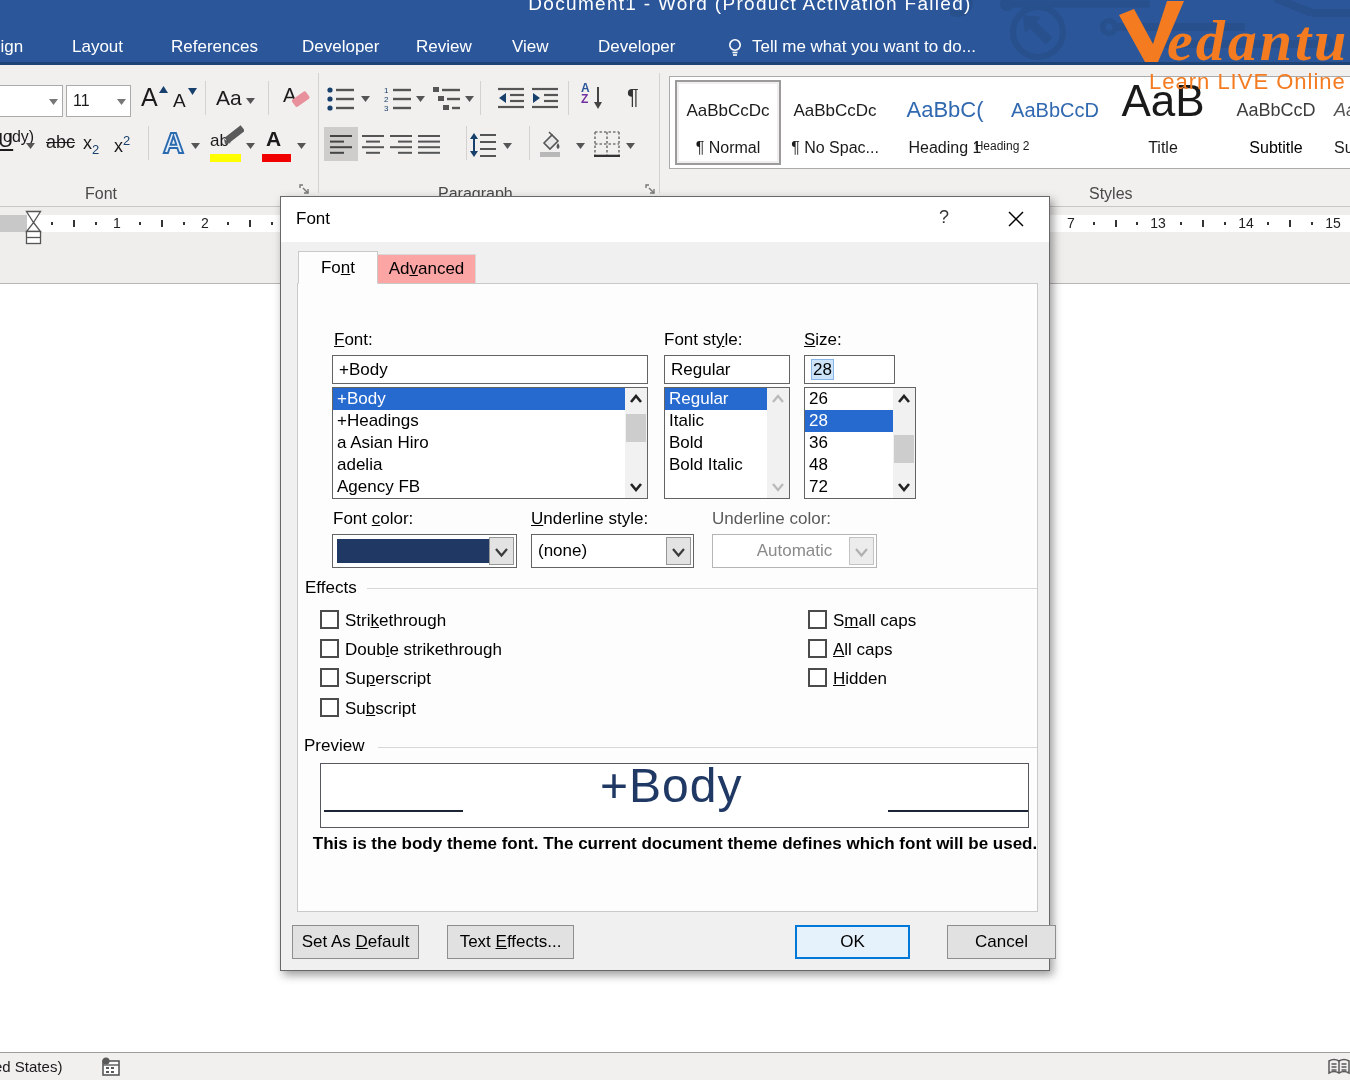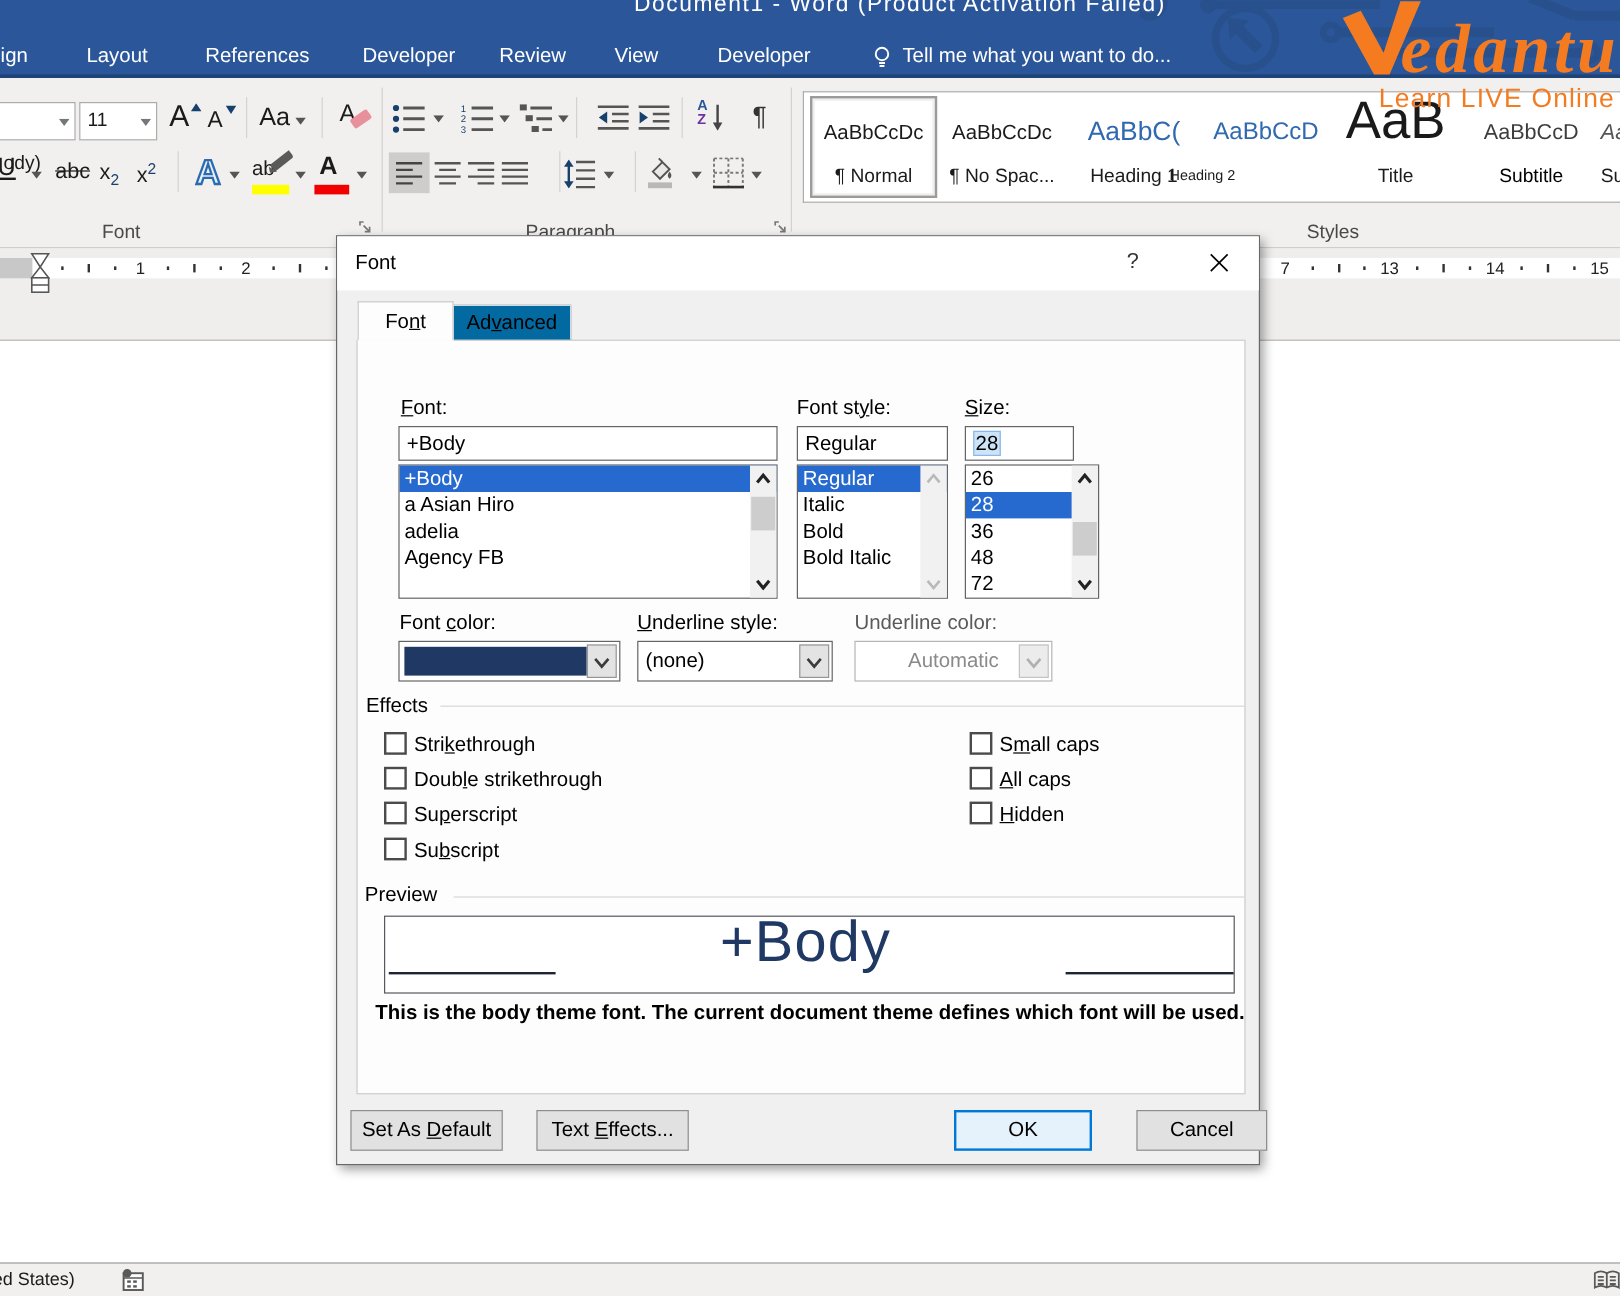--- a/index.html
+++ b/index.html
@@ -381,33 +381,34 @@
   <div class="abs" style="left:15px;top:12px;font-size:17px;">Font</div>
   <div class="abs" style="left:658px;top:10px;font-size:18px;color:#333;">?</div>
   <svg class="abs" style="left:726px;top:13px;" width="18" height="18" viewBox="0 0 18 18">
       <g stroke="#000" stroke-width="1.4">
         <line x1="2" y1="2" x2="16" y2="16"></line>
         <line x1="16" y1="2" x2="2" y2="16"></line>
       </g>
     </svg>
 
   <div class="abs" style="left:16px;top:86px;width:741px;height:629px;border:1px solid #c9c9c9;background:#fdfdfd;"></div>
-  <div class="abs" style="left:96px;top:57px;width:99px;height:29px;background:#0369a1;border:1px solid #d9d9d9;border-bottom:none;text-align:center;line-height:28px;">Ad<span style="text-decoration:underline">v</span>anced</div>
+  <div class="abs" style="left:96px;top:57px;width:99px;height:29px;background:#fca5a5;border:1px solid #d9d9d9;border-bottom:none;text-align:center;line-height:28px;">Ad<span style="text-decoration:underline">v</span>anced</div>
   <div class="abs" style="left:17px;top:54px;width:80px;height:33px;background:#fdfdfd;border:1px solid #c9c9c9;border-bottom:1px solid #fdfdfd;text-align:center;line-height:31px;">Fo<span style="text-decoration:underline">n</span>t</div>
 
   <div class="abs" style="left:53px;top:133px;"><span style="text-decoration:underline">F</span>ont:</div>
   <div class="abs" style="left:383px;top:133px;">Font st<span style="text-decoration:underline">y</span>le:</div>
   <div class="abs" style="left:523px;top:133px;"><span style="text-decoration:underline">S</span>ize:</div>
 
   <div class="abs" style="left:51px;top:158px;width:316px;height:29px;background:#fff;border:1px solid #646464;line-height:27px;padding-left:6px;">+Body</div>
   <div class="abs" style="left:383px;top:158px;width:126px;height:29px;background:#fff;border:1px solid #646464;line-height:27px;padding-left:6px;">Regular</div>
   <div class="abs" style="left:523px;top:158px;width:91px;height:29px;background:#fff;border:1px solid #646464;line-height:27px;padding-left:6px;"><span style="background:#cde3f7;border:1px solid #8ab6e8;padding:0 1px;">28</span></div>
 
   <div class="abs" style="left:51px;top:190px;width:316px;height:112px;background:#fff;border:1px solid #646464;">
     <div style="height:22px;line-height:22px;padding-left:4px;background:#2669cf;color:#fff;">+Body</div>
+    <div style="height:22px;line-height:22px;padding-left:4px;">+Headings</div>
     <div style="height:22px;line-height:22px;padding-left:4px;">a Asian Hiro</div>
     <div style="height:22px;line-height:22px;padding-left:4px;">adelia</div>
     <div style="height:22px;line-height:22px;padding-left:4px;">Agency FB</div>
     <div class="abs sb" style="right:0;top:0;width:22px;height:110px;background:#f1f1f1;">
       <svg class="abs" style="left:4px;top:6px;" width="14" height="10" viewBox="0 0 14 10">
           <path d="M2 8 L7 2 L12 8" fill="none" stroke="#222" stroke-width="2.6"></path>
         </svg>
       <div class="abs" style="left:1px;top:26px;width:20px;height:28px;background:#cdcdcd;"></div>
       <svg class="abs" style="left:4px;bottom:6px;" width="14" height="10" viewBox="0 0 14 10">
           <path d="M2 2 L7 8 L12 2" fill="none" stroke="#222" stroke-width="2.6"></path>

